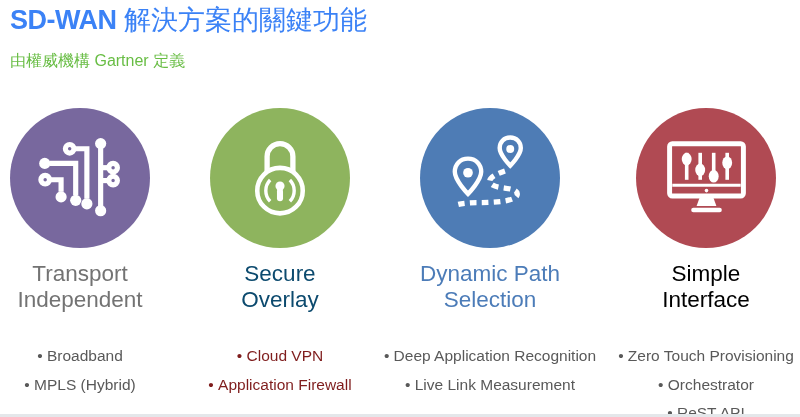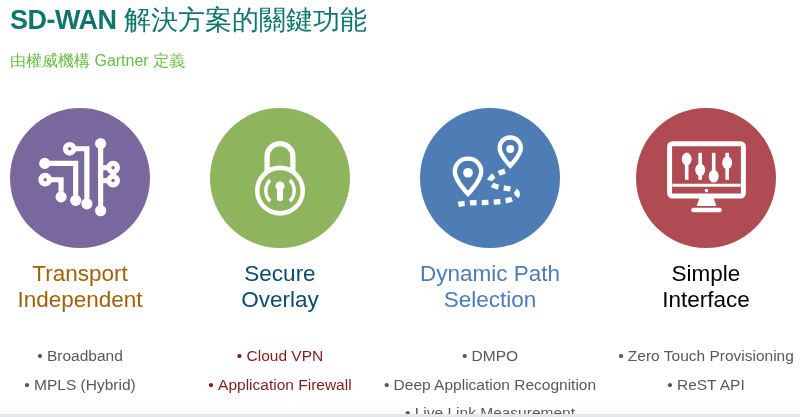--- a/index.html
+++ b/index.html
@@ -30,21 +30,21 @@
   .bullets{list-style:none;margin:29px 0 0 0;padding:0;}
   .bullets li{font-size:15.5px;line-height:28.5px;}
   .bullets li::before{content:"\2022\00a0";}
 
   .bottom-edge{position:absolute;left:0;right:0;bottom:0;height:3px;background:#e4e7ea;}
 </style>
 </head>
 <body>
 
 <div class="header">
-  <h1 class="title" style="color: #0f766e; text-align: center;">
+  <h1 class="title" style="color: #3b82f6; text-align: center;">
     <span class="en">SD-WAN</span><span class="zh"> 解決方案的關鍵功能</span>
   </h1>
   <div class="subtitle" style="color: rgb(104, 189, 68);">由權威機構 Gartner 定義</div>
 </div>
 
 <div class="col col0">
   <div class="circle" style="background-color: rgb(120, 104, 158);">
     <svg width="86" height="86" viewBox="0 0 100 100">
       <g fill="none" stroke="#ffffff" stroke-width="6">
         <path d="M74 15 V83"></path>
@@ -59,21 +59,21 @@
         <circle cx="58" cy="80" r="6.5" fill="#ffffff" stroke="none"></circle>
         <circle cx="9" cy="33" r="6.5" fill="#ffffff" stroke="none"></circle>
         <path d="M15 33 H45 V70"></path>
         <circle cx="45" cy="76" r="6.5" fill="#ffffff" stroke="none"></circle>
         <circle cx="9.5" cy="52" r="5"></circle>
         <path d="M15 52 H28 V66"></path>
         <circle cx="28" cy="72" r="6.5" fill="#ffffff" stroke="none"></circle>
       </g>
     </svg>
   </div>
-  <div class="cat-label" style="color: #a16207;">Transport
+  <div class="cat-label" style="color: #737373;">Transport
 Independent</div>
   <ul class="bullets" style="color: rgb(89, 89, 89);">
     <li>Broadband</li>
     <li>MPLS (Hybrid)</li>
   </ul>
 </div>
 
 <div class="col col1">
   <div class="circle" style="background-color: rgb(142, 180, 94);">
     <svg width="76" height="91" viewBox="0 0 100 120">
@@ -103,21 +103,20 @@
         <circle cx="25" cy="44" r="5.5" fill="#ffffff" stroke="none"></circle>
         <path d="M73 4 C66 4 61 9 61 16 C61 24 73 36 73 36 C73 36 85 24 85 16 C85 9 80 4 73 4 Z" stroke-width="5"></path>
         <circle cx="73" cy="17" r="4.5" fill="#ffffff" stroke="none"></circle>
         <path d="M67 42 C52 47 45 53 53 58 C61 63 80 60 81 68 C82 77 52 78 36 78 C26 78 18 79 14 80" stroke-width="6" stroke-dasharray="7.5 6"></path>
       </g>
     </svg>
   </div>
   <div class="cat-label" style="color: rgb(76, 124, 184);">Dynamic Path
 Selection</div>
   <ul class="bullets" style="color: rgb(89, 89, 89);">
-    <li>DMPO</li>
     <li>Deep Application Recognition</li>
     <li>Live Link Measurement</li>
   </ul>
 </div>
 
 <div class="col col3">
   <div class="circle" style="background-color: rgb(176, 74, 83);">
     <svg width="99" height="90" viewBox="0 0 110 100">
       <g fill="none" stroke="#ffffff">
         <rect x="14" y="12" width="82" height="58" rx="3" stroke-width="5.5"></rect>
@@ -133,17 +132,18 @@
         <ellipse cx="78" cy="33" rx="5.5" ry="7" fill="#ffffff" stroke="none"></ellipse>
         <polygon points="48,70 62,70 66,81 44,81" fill="#ffffff" stroke="none"></polygon>
         <rect x="38" y="83" width="34" height="5" rx="2.5" fill="#ffffff" stroke="none"></rect>
       </g>
     </svg>
   </div>
   <div class="cat-label" style="color: #000000;">Simple
 Interface</div>
   <ul class="bullets" style="color: rgb(89, 89, 89);">
     <li>Zero Touch Provisioning</li>
+    <li>Orchestrator</li>
     <li>ReST API</li>
   </ul>
 </div>
 
 <div class="bottom-edge" style="background-color: rgb(228, 231, 234);"></div>
 
 </body></html>

